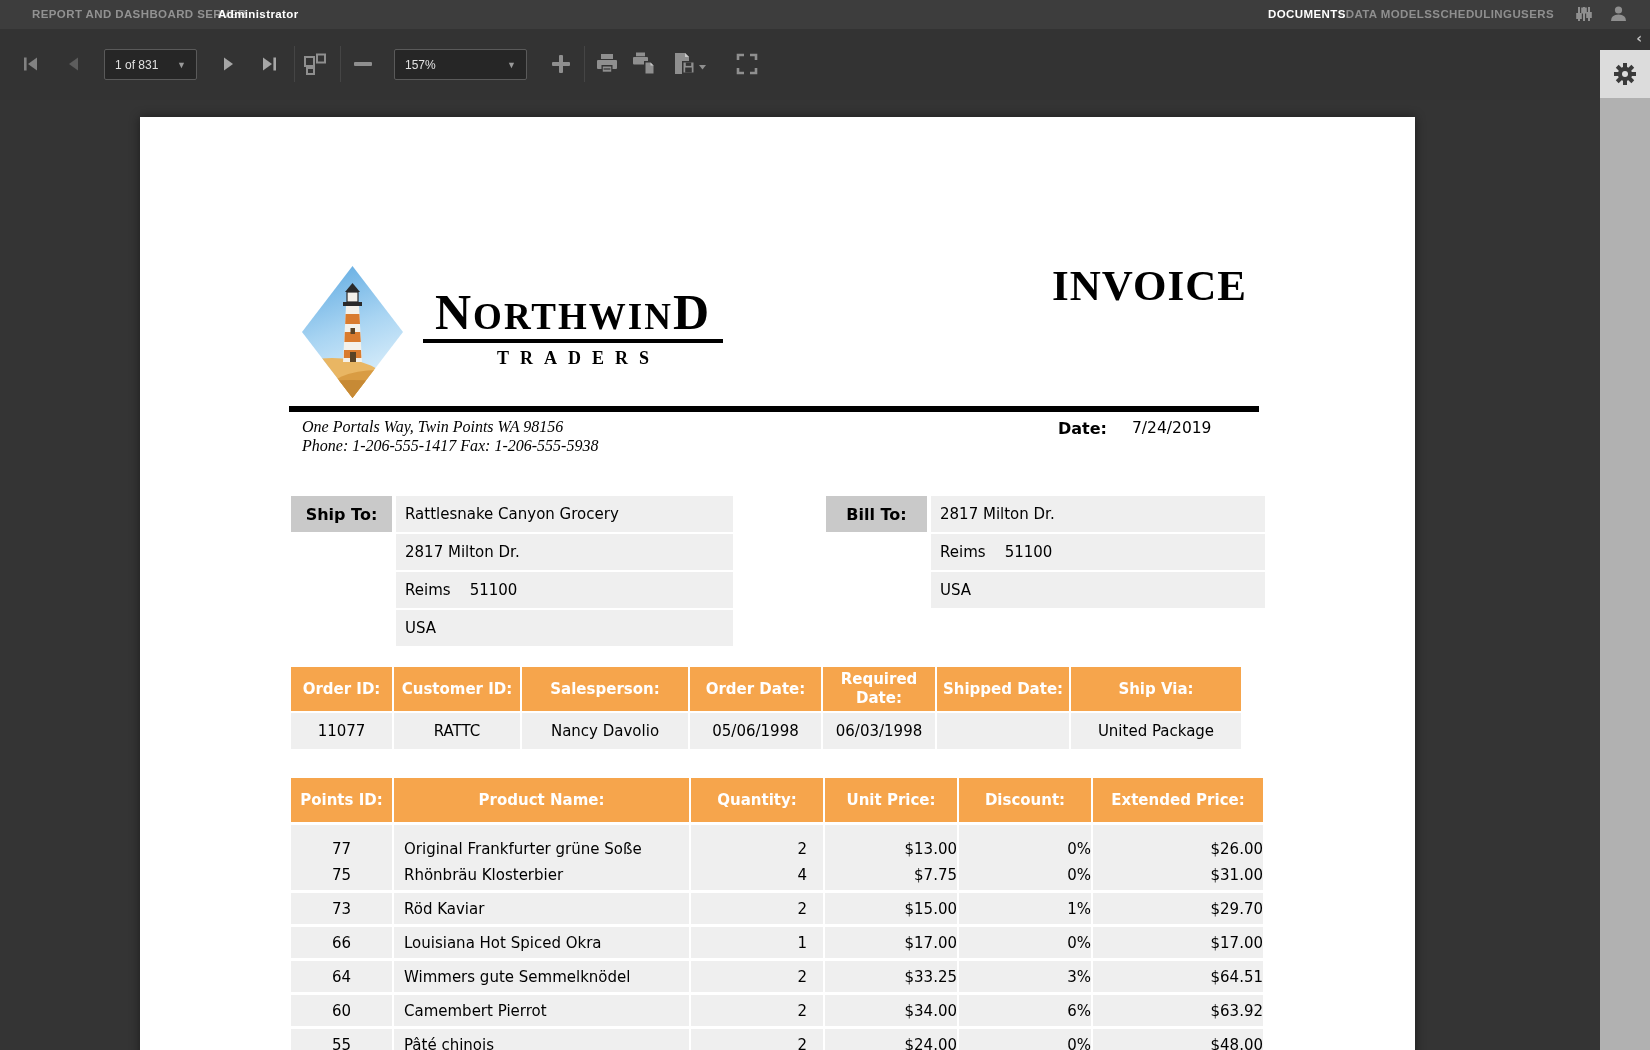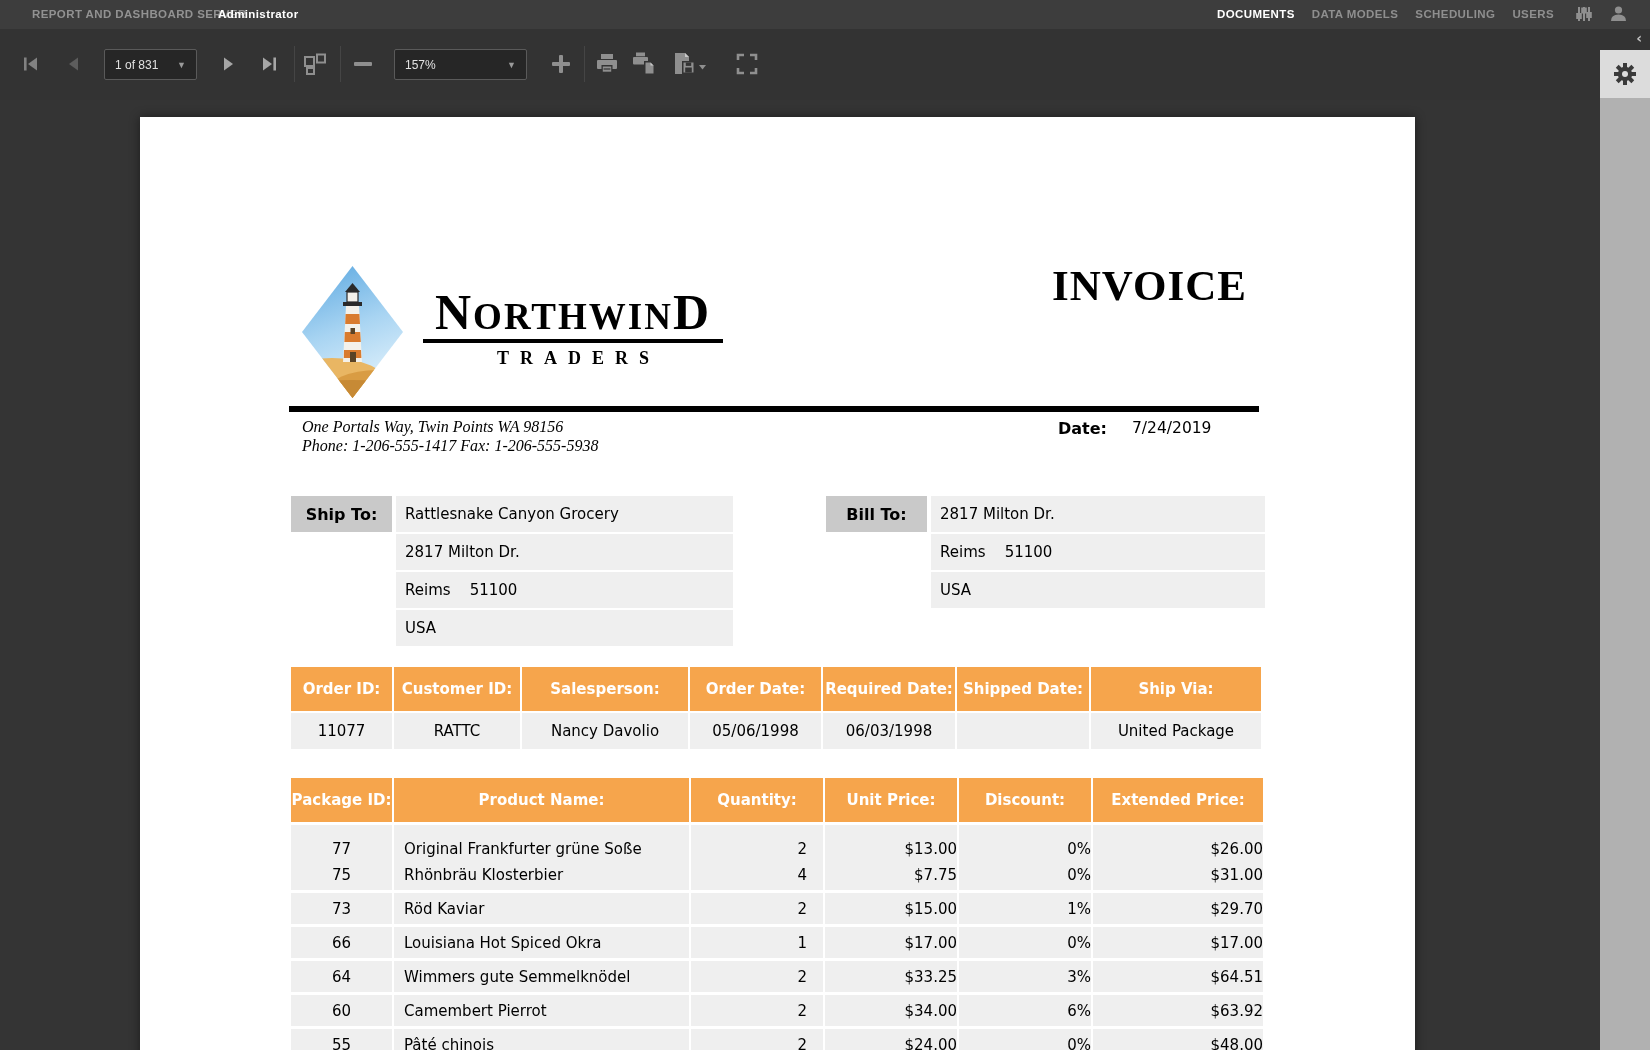--- a/index.html
+++ b/index.html
@@ -5,21 +5,21 @@
   * { margin:0; padding:0; box-sizing:border-box; }
   html,body { width:1650px; height:1050px; overflow:hidden; background:#343434;
               font-family:"DejaVu Sans", sans-serif; }
 
   
   .topbar { position:absolute; left:0; top:0; width:1650px; height:29px; background:#3d3d3d; z-index:30; }
   .topbar .brand { position:absolute; left:32px; top:8px; font:bold 11.5px "Liberation Sans",sans-serif;
                    letter-spacing:.4px; color:#929292; }
   .topbar .user  { position:absolute; left:198px; top:8px; font:bold 11.5px "Liberation Sans",sans-serif;
                    letter-spacing:.4px; color:#ffffff;padding-left:20px; }
-  .topnav { position:absolute; right:96px; top:8px; display:flex; gap:17px; }
+  .topnav { position:absolute; right:96px; top:8px; display:flex; }
   .topnav .navitem { font:bold 11.5px "Liberation Sans",sans-serif; letter-spacing:.4px; color:#8f8f8f; cursor:pointer; }
   .topnav .navitem.active { color:#ffffff; }
   .topicons { position:absolute; right:22px; top:5px; display:flex; gap:16px; align-items:center; }
 
   
   .toolbar { position:absolute; left:0; top:29px; width:1650px; height:71px; background:#333333; z-index:20; }
   .tbtn { position:absolute; top:22px; width:26px; height:26px; display:flex; align-items:center;
           justify-content:center; cursor:pointer; }
   .tsep { position:absolute; top:17px; width:1px; height:36px; background:#454545; }
   .dropbox { position:absolute; top:20px; height:31px; background:#262626; border:1px solid #5a5a5a;
@@ -69,21 +69,21 @@
   .hcell { background:#f6a54c; color:#ffffff; font:bold 15px "DejaVu Sans",sans-serif;
            display:flex; align-items:center; justify-content:center; text-align:center; line-height:1.25; }
   .dcell { background:#efefef; color:#000; font:15px "DejaVu Sans",sans-serif;
            display:flex; align-items:center; justify-content:center; }
   .dcell.left  { justify-content:flex-start; padding-left:10px; }
   .dcell.right { justify-content:flex-end; }
   .dcell.qty   { justify-content:flex-end; padding-right:16px; }
 
   
   .oc0{width:101px} .oc1{width:126px} .oc2{width:166px} .oc3{width:131px}
-  .oc4{width:132px} .oc5{width:132px} .oc6{width:170px}
+  .oc4{width:112px} .oc5{width:132px} .oc6{width:170px}
   
   .pc0{width:101px} .pc1{width:295px} .pc2{width:132px} .pc3{width:132px}
   .pc4{width:132px} .pc5{width:170px}
 
   svg { display:block; }
 </style>
 </head>
 <body>
 
 <div class="topbar">
@@ -326,21 +326,21 @@
       <div class="dcell oc0">11077</div>
       <div class="dcell oc1">RATTC</div>
       <div class="dcell oc2">Nancy Davolio</div>
       <div class="dcell oc3">05/06/1998</div>
       <div class="dcell oc4">06/03/1998</div>
       <div class="dcell oc5"></div>
       <div class="dcell oc6">United Package</div>
     </div>
 
     <div class="gridrow" style="left:151px; top:661px; height:44px">
-      <div class="hcell pc0">Package ID:</div>
+      <div class="hcell pc0">Points ID:</div>
       <div class="hcell pc1">Product Name:</div>
       <div class="hcell pc2">Quantity:</div>
       <div class="hcell pc3">Unit Price:</div>
       <div class="hcell pc4">Discount:</div>
       <div class="hcell pc5">Extended Price:</div>
     </div>
 
     <div class="gridrow" style="left:151px; top:708px; height:47px">
       <div class="dcell pc0">77</div>
       <div class="dcell pc1 left">Original Frankfurter grüne Soße</div>

